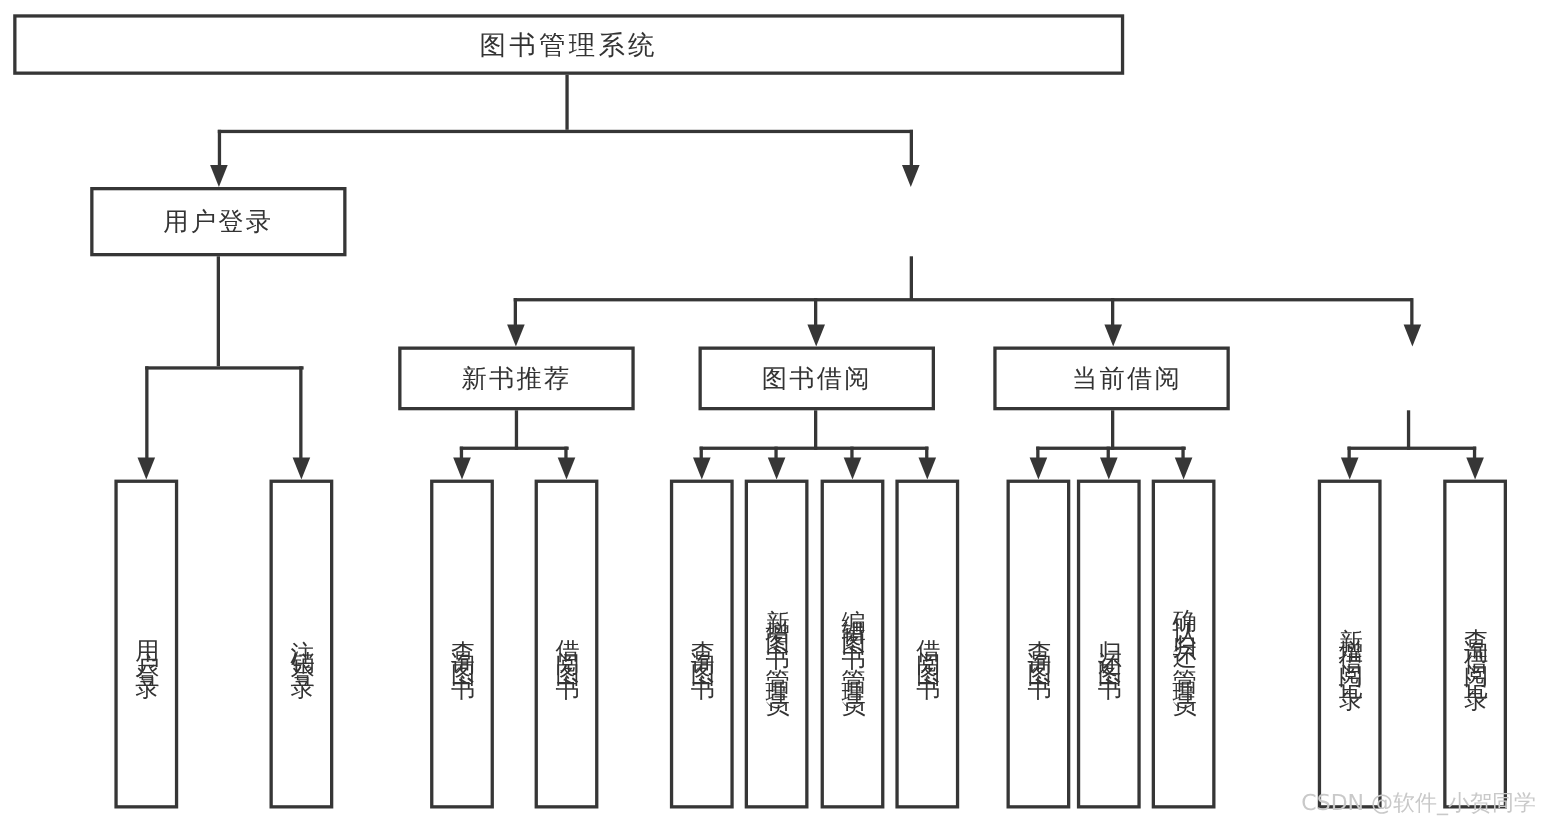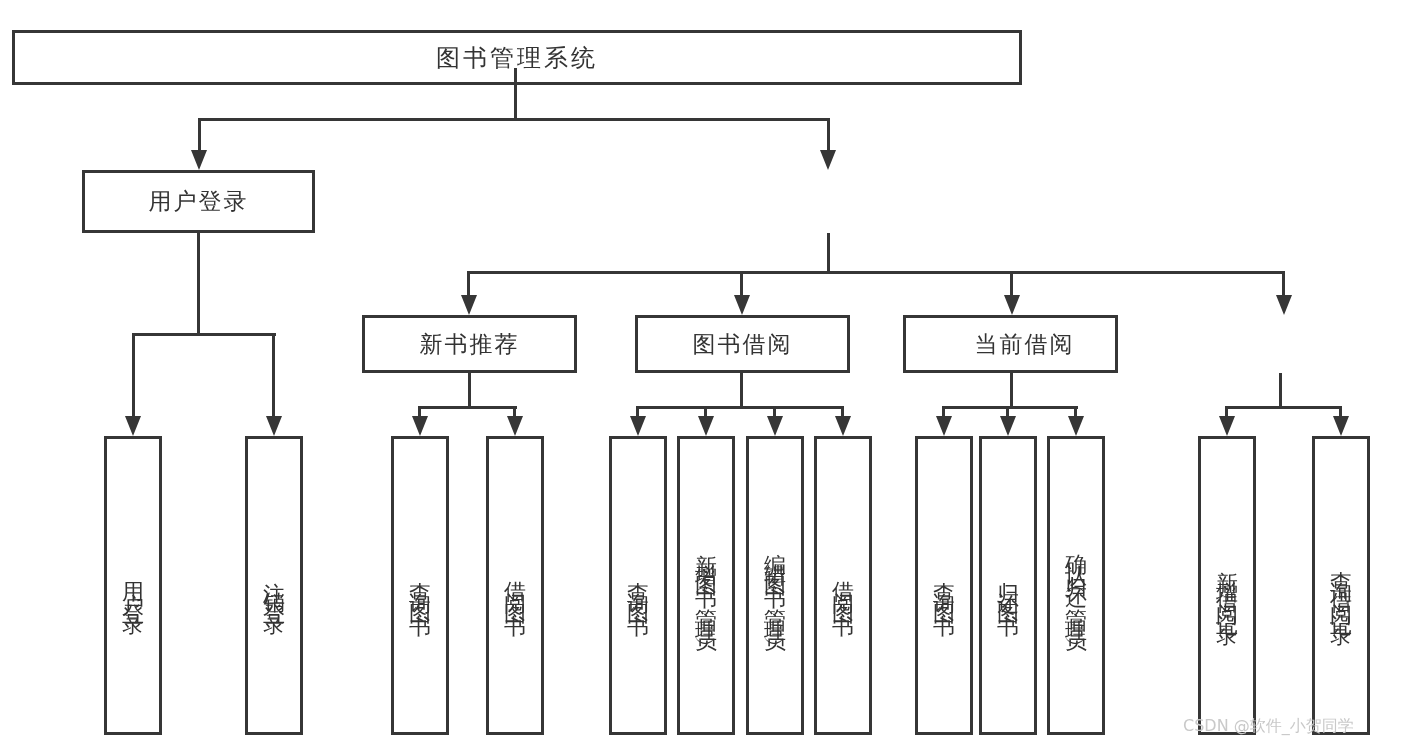--- a/index.html
+++ b/index.html
@@ -7,29 +7,29 @@
           font-family:"DejaVu Sans","Liberation Sans",sans-serif;color:#333333;}
   .box{position:absolute;border:3px solid #363636;background:#ffffff;box-sizing:border-box;
        display:flex;align-items:center;justify-content:center;}
   .hlabel{font-size:23px;letter-spacing:2px;white-space:nowrap;}
   .title-label{font-size:24px;letter-spacing:3px;}
   .vtext{writing-mode:vertical-rl;font-size:22px;letter-spacing:11px;line-height:1;}
   .vl{position:absolute;width:3px;background:#363636;}
   .hl{position:absolute;height:3px;background:#363636;}
   .arw{position:absolute;width:0;height:0;border-left:8px solid transparent;
        border-right:8px solid transparent;border-top:20px solid #363636;}
-  .watermark{position:absolute;left:1183px;top:716px;font-size:16px;color:#c9c9c9;
+  .watermark{position:absolute;left:1183px;top:716px;font-size:20px;color:#c9c9c9;
              white-space:nowrap;z-index:5;}
 </style>
 </head>
 <body>
 
 <div class="canvas">
 
-  <div class="box" style="left:12px;top:13px;width:1010px;height:55px;margin-top:17px;">
+  <div class="box" style="left:12px;top:13px;width:1010px;height:55px;">
     <span class="title-label">图书管理系统</span>
   </div>
 
   <i class="vl" style="left:514px;top:68px;height:50px;"></i>
   <i class="hl" style="left:198px;top:118px;width:632px;"></i>
   <i class="vl" style="left:198px;top:118px;height:34px;"></i>
   <i class="arw" style="left:191px;top:150px;"></i>
   <i class="vl" style="left:827px;top:118px;height:34px;"></i>
   <i class="arw" style="left:820px;top:150px;"></i>
 

